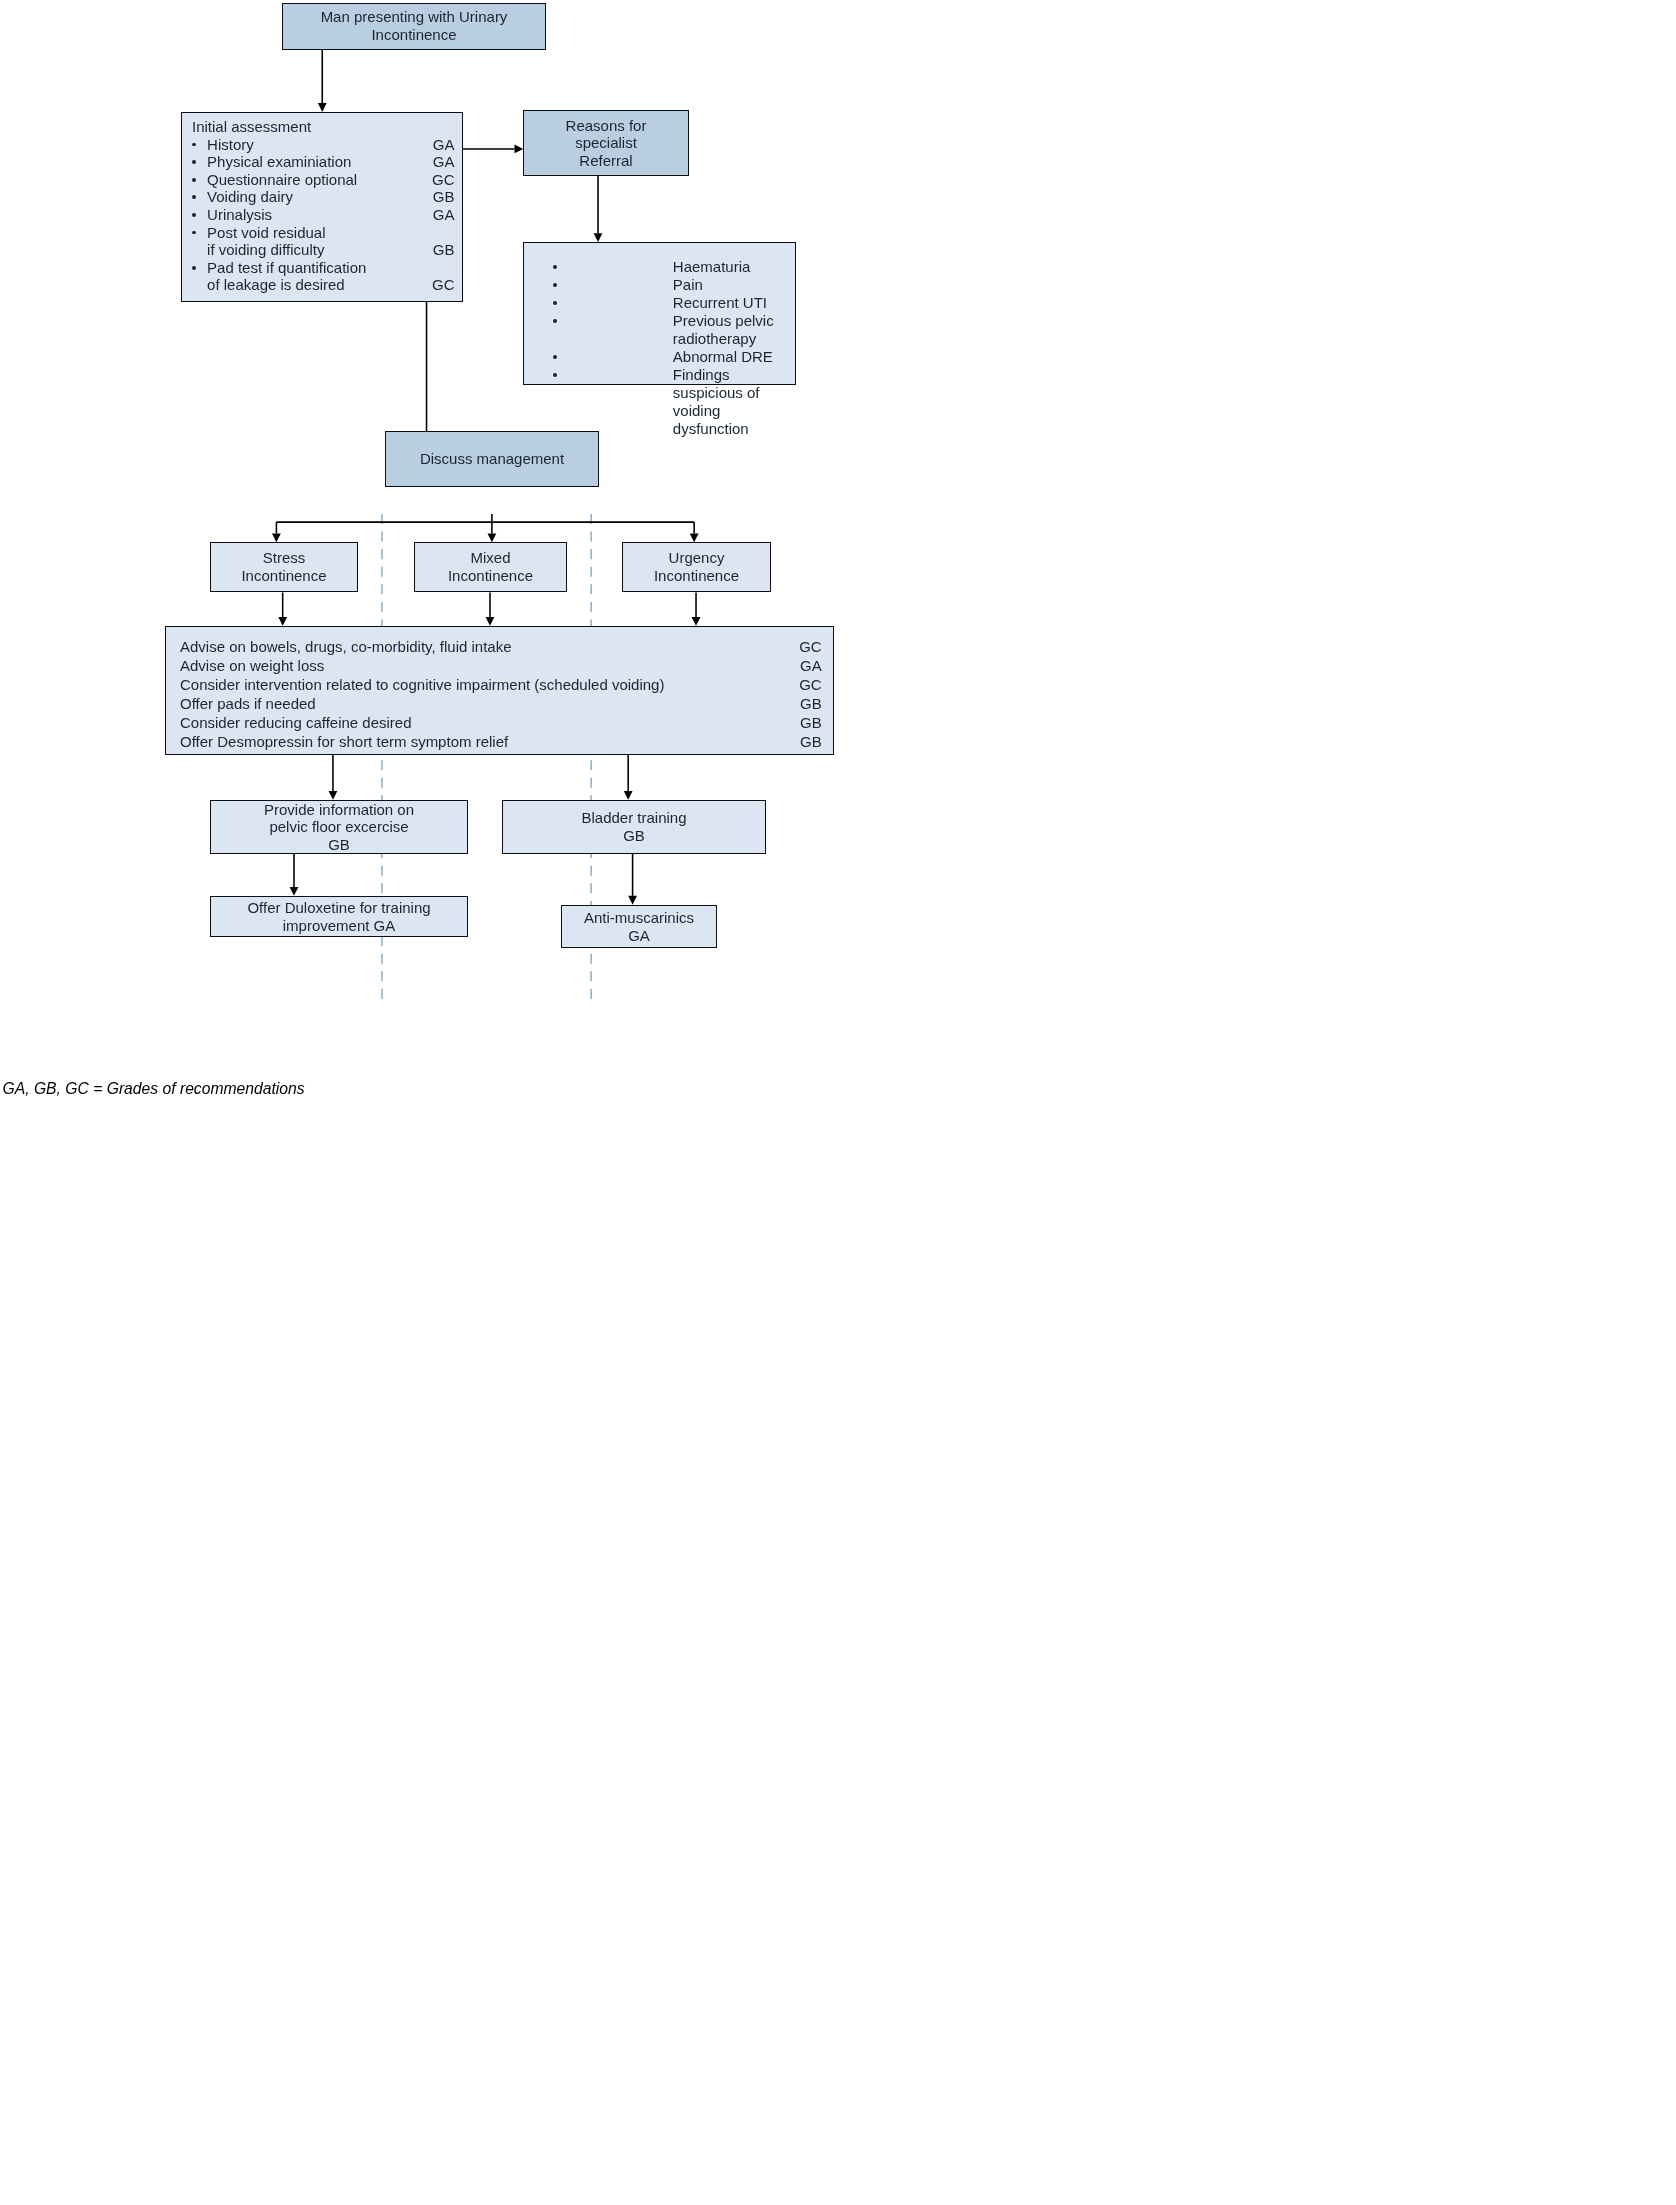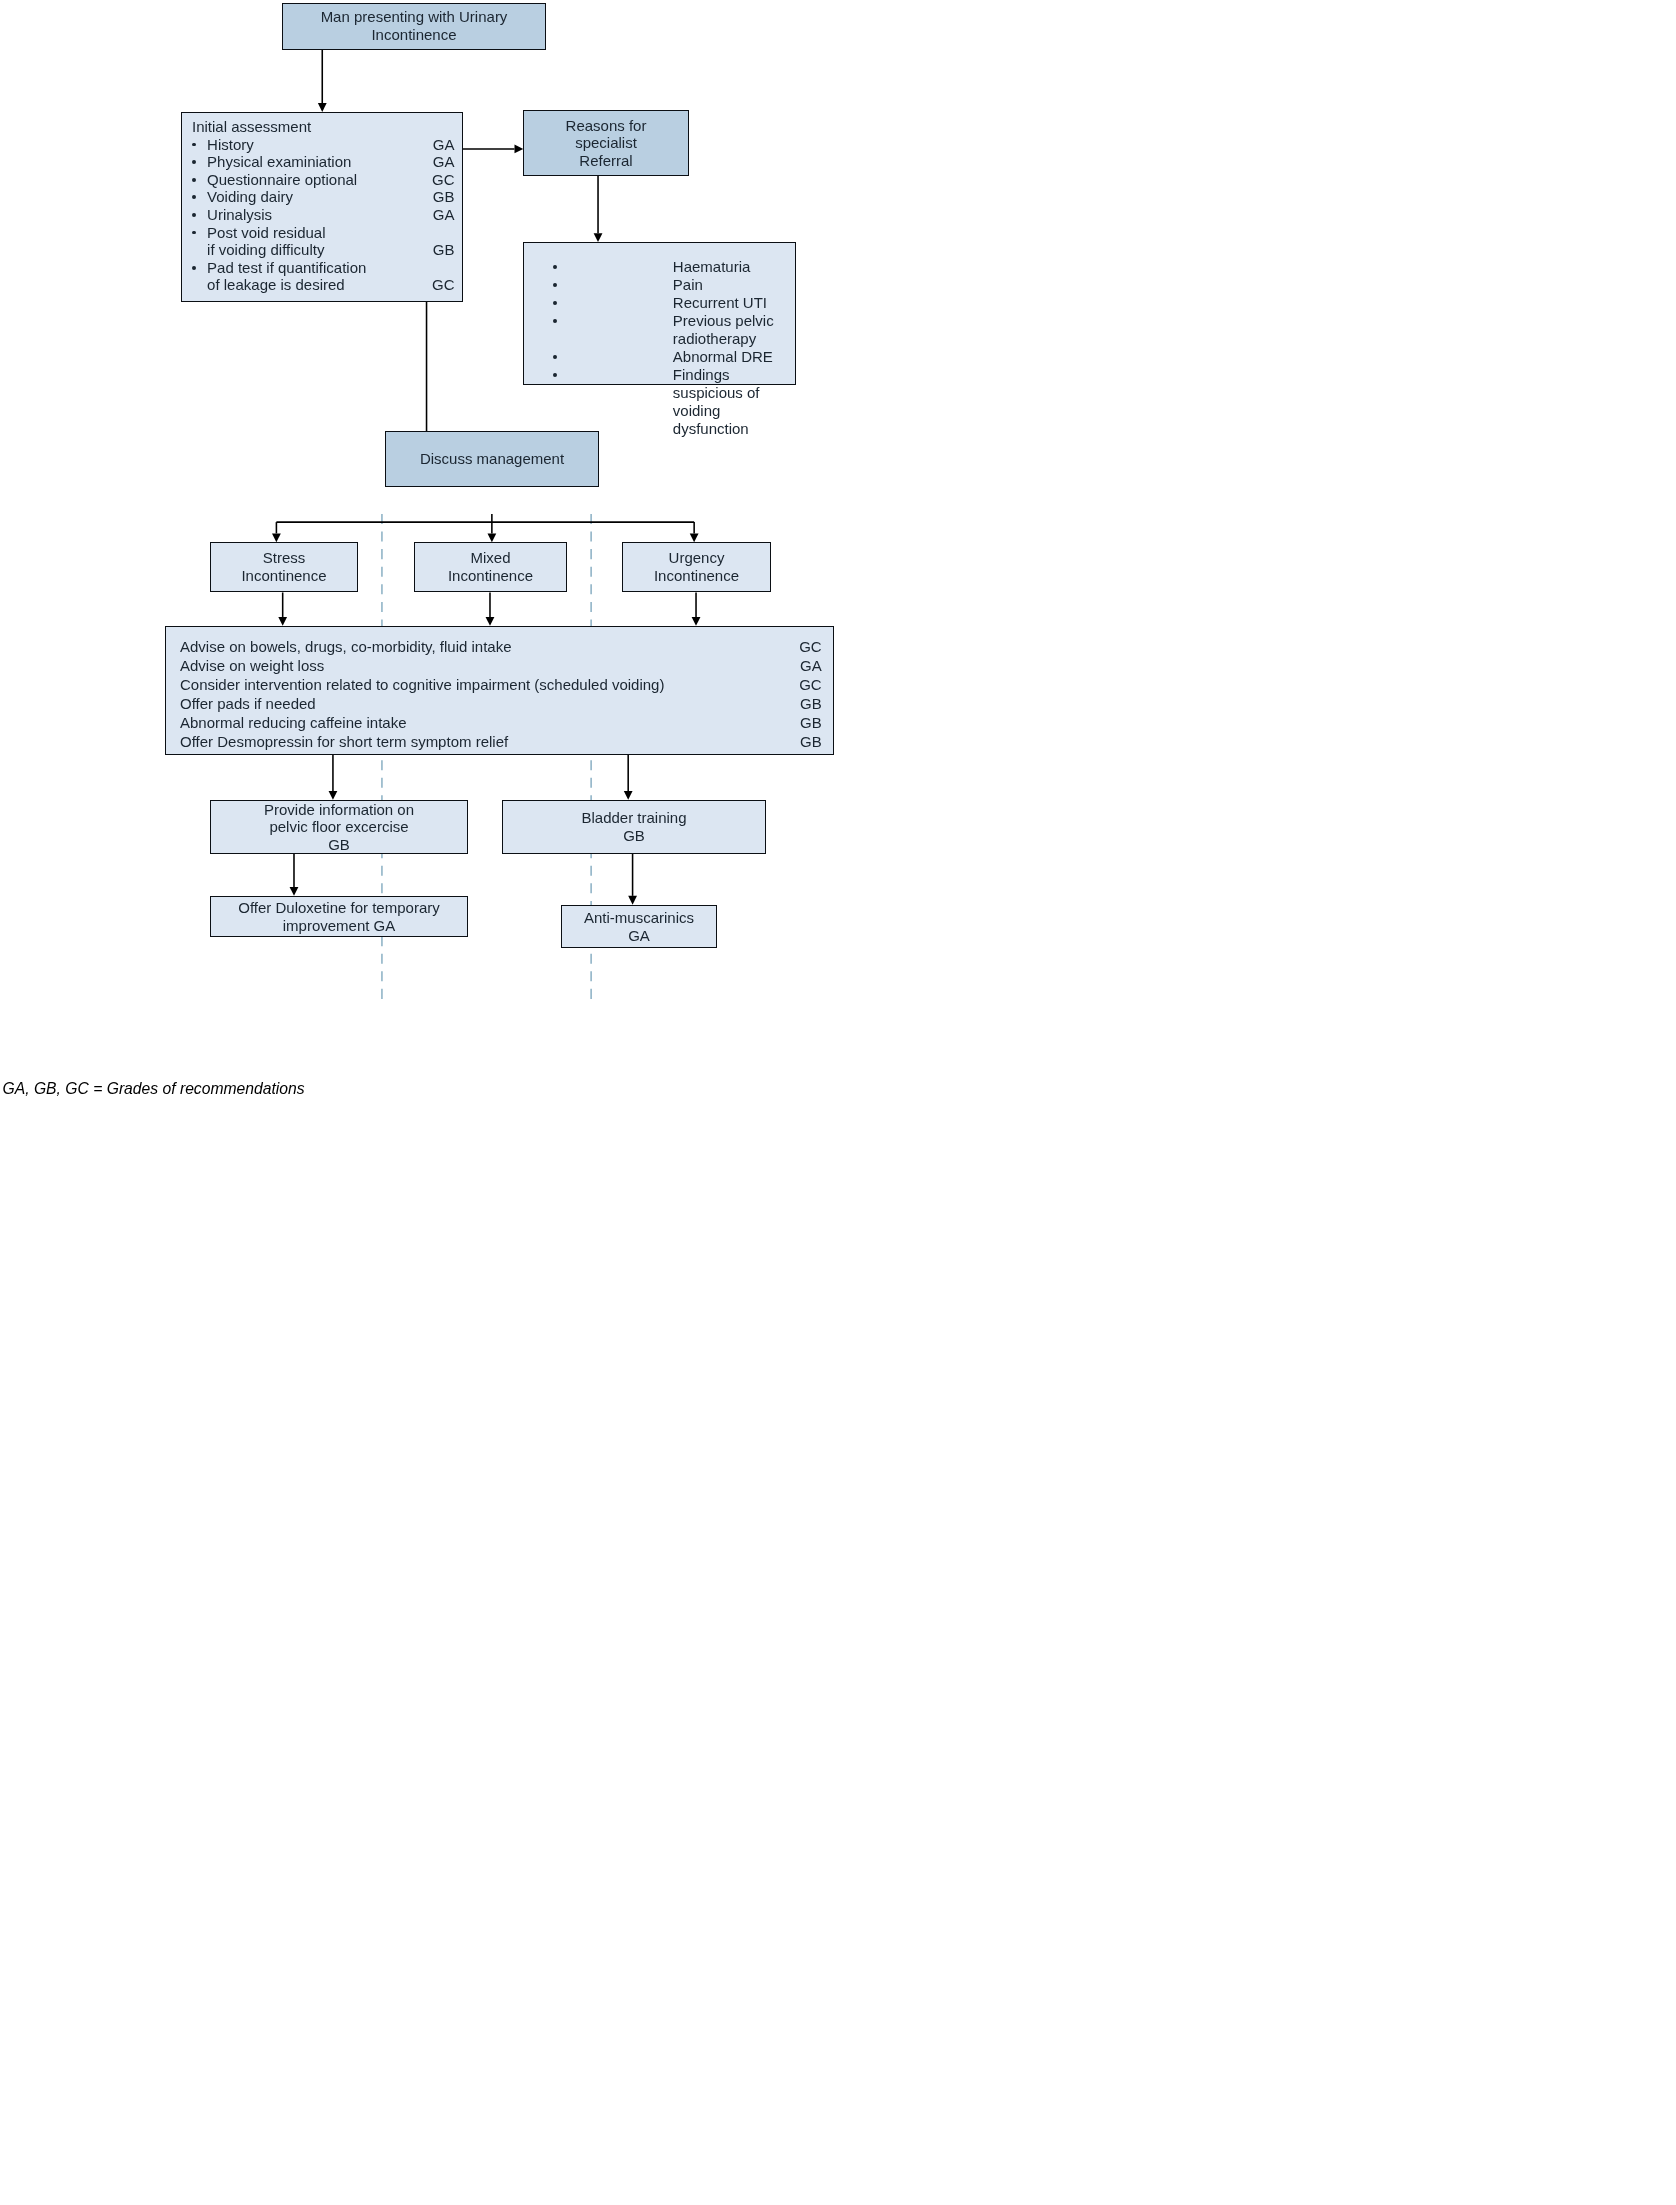--- a/index.html
+++ b/index.html
@@ -202,36 +202,36 @@
     </div>
     <div class="li">
       <span class="li-label">Consider intervention related to cognitive impairment (scheduled voiding)</span>
       <span class="li-grade">GC</span>
     </div>
     <div class="li">
       <span class="li-label">Offer pads if needed</span>
       <span class="li-grade">GB</span>
     </div>
     <div class="li">
-      <span class="li-label">Abnormal reducing caffeine intake</span>
+      <span class="li-label">Consider reducing caffeine desired</span>
       <span class="li-grade">GB</span>
     </div>
     <div class="li">
       <span class="li-label">Offer Desmopressin for short term symptom relief</span>
       <span class="li-grade">GB</span>
     </div>
   </div>
 
   <div class="box light" style="left:210px;top:800px;width:258px;height:54px;">Provide information on
 pelvic floor excercise
 GB</div>
   <div class="box light" style="left:502px;top:800px;width:264px;height:54px;">Bladder training
 GB</div>
 
-  <div class="box light" style="left:210px;top:896px;width:258px;height:41px;">Offer Duloxetine for temporary
+  <div class="box light" style="left:210px;top:896px;width:258px;height:41px;">Offer Duloxetine for training
 improvement GA</div>
   <div class="box light" style="left:561px;top:905px;width:156px;height:43px;">Anti-muscarinics
 GA</div>
 
 
   <div class="footnote">GA, GB, GC = Grades of recommendations</div>
 
 </div>
 
 

